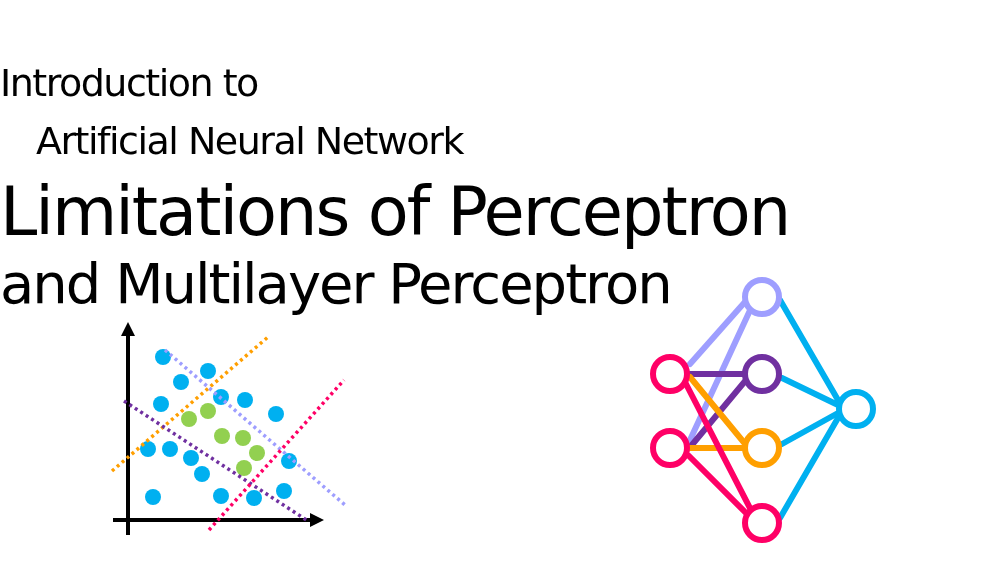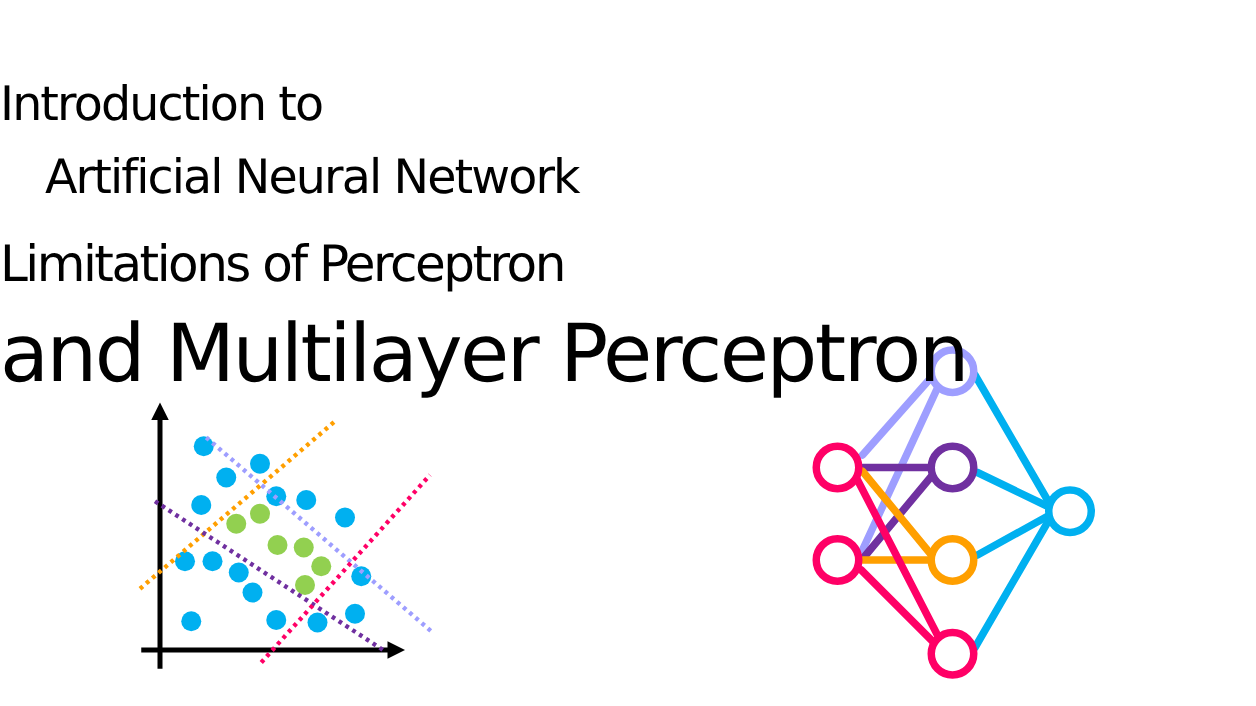--- a/index.html
+++ b/index.html
@@ -1,22 +1,22 @@
 <!DOCTYPE html>
 <html><head>
   <meta charset="utf-8">
   <style>
     html, body { margin: 0; padding: 0; background: #ffffff; }
     body { width: 1005px; height: 565px; position: relative; overflow: hidden; font-family: "DejaVu Sans", sans-serif; }
     .art { position: absolute; left: 0; top: 0; width: 1005px; height: 565px; }
     .title { position: absolute; left: 0; width: 1005px; text-align: left; color: #000; white-space: nowrap; }
     .t1 { top: 62px; font-size: 38px; line-height: 42px; letter-spacing: -1.5px; }
     .t2 { top: 120px; font-size: 38px; line-height: 42px; letter-spacing: -1.5px; margin-left: 36px; }
-    .t3 { top: 180px; font-size: 40px; line-height: 64px; letter-spacing: -2px; }
-    .t4 { top: 252px; font-size: 64px; line-height: 64px; letter-spacing: -2px; }
+    .t3 { top: 180px; font-size: 67px; line-height: 64px; letter-spacing: -2px; }
+    .t4 { top: 252px; font-size: 56px; line-height: 64px; letter-spacing: -2px; }
   </style>
 </head>
 <body>
 
 <svg class="art" width="1005" height="565" viewBox="0 0 1005 565" xmlns="http://www.w3.org/2000/svg">
   <defs>
     <marker id="arrowhead" markerWidth="10" markerHeight="10" refX="5" refY="5" orient="auto" markerUnits="userSpaceOnUse">
       <path d="M0,0 L10,5 L0,10 Z" fill="#000"></path>
     </marker>
   </defs>

